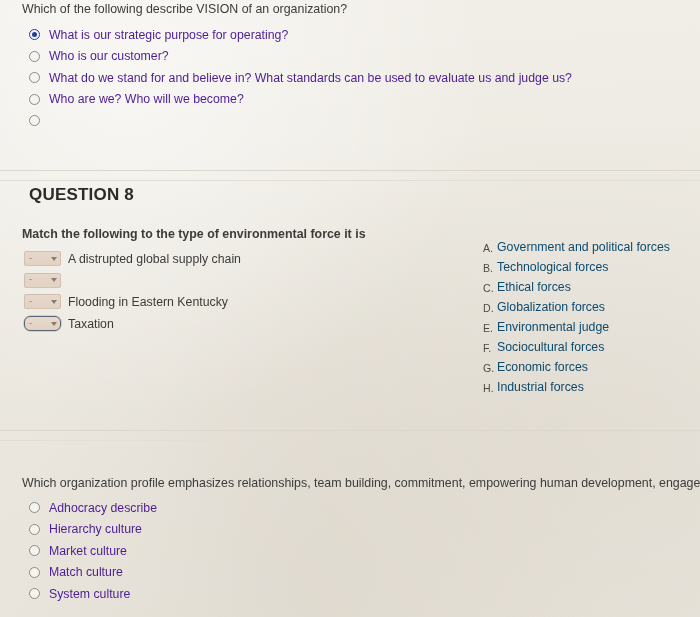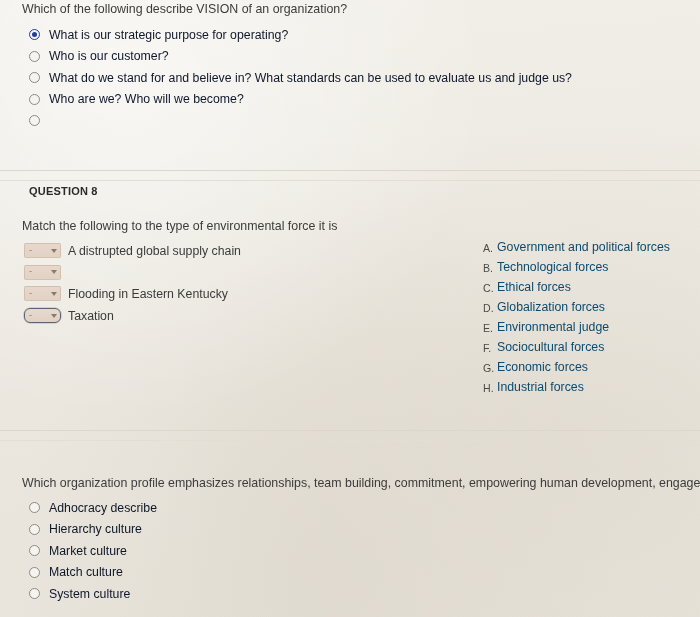--- a/index.html
+++ b/index.html
@@ -37,21 +37,21 @@
   .block { position: absolute; left: 0; width: 700px; }
 
   
   .q-stem {
     font-size: 12.4px;
     line-height: 15px;
     color: #3c3c3a;
     white-space: nowrap;
   }
   .q-heading {
-    font-size: 11px;
+    font-size: 17px;
     font-weight: bold;
     letter-spacing: 0.2px;
     color: #2b2b29;
   }
 
   
   .radio-row {
     display: flex;
     align-items: center;
     height: 21.5px;
@@ -81,21 +81,21 @@
     width: 5.2px;
     height: 5.2px;
     margin-left: -2.6px;
     margin-top: -2.6px;
     border-radius: 50%;
     background: #1f3f9e;
   }
   .radio-label {
     font-size: 12.3px;
     line-height: 14px;
-    color: #0f172a;
+    color: #4c1d95;
   }
 
   
   .rule {
     position: absolute;
     left: 0;
     width: 700px;
     height: 1px;
     background: #dcd7cd;
   }
@@ -201,21 +201,21 @@
       </div>
     </div>
   </div>
 
   <div class="rule" style="top:170px;"></div>
   <div class="rule faint" style="top:180px;"></div>
 
   <div class="block" style="top:185px;">
     <div class="q-heading" style="margin-left:29px;">QUESTION 8</div>
 
-    <div class="q-stem" style="margin-left:22px; margin-top:22px;">Match the following to the type of environmental force it is</div>
+    <div class="q-stem" style="margin-left:22px; margin-top:22px;font-weight:bold;">Match the following to the type of environmental force it is</div>
 
     <div style="margin-top:6px; margin-left:24px;">
       <div class="match-row">
         <span class="dropdown">
           <span class="dd-value">-</span>
           <span class="dd-caret"></span>
         </span>
         <span class="match-label">A distrupted global supply chain</span>
       </div>
       <div class="match-row">

